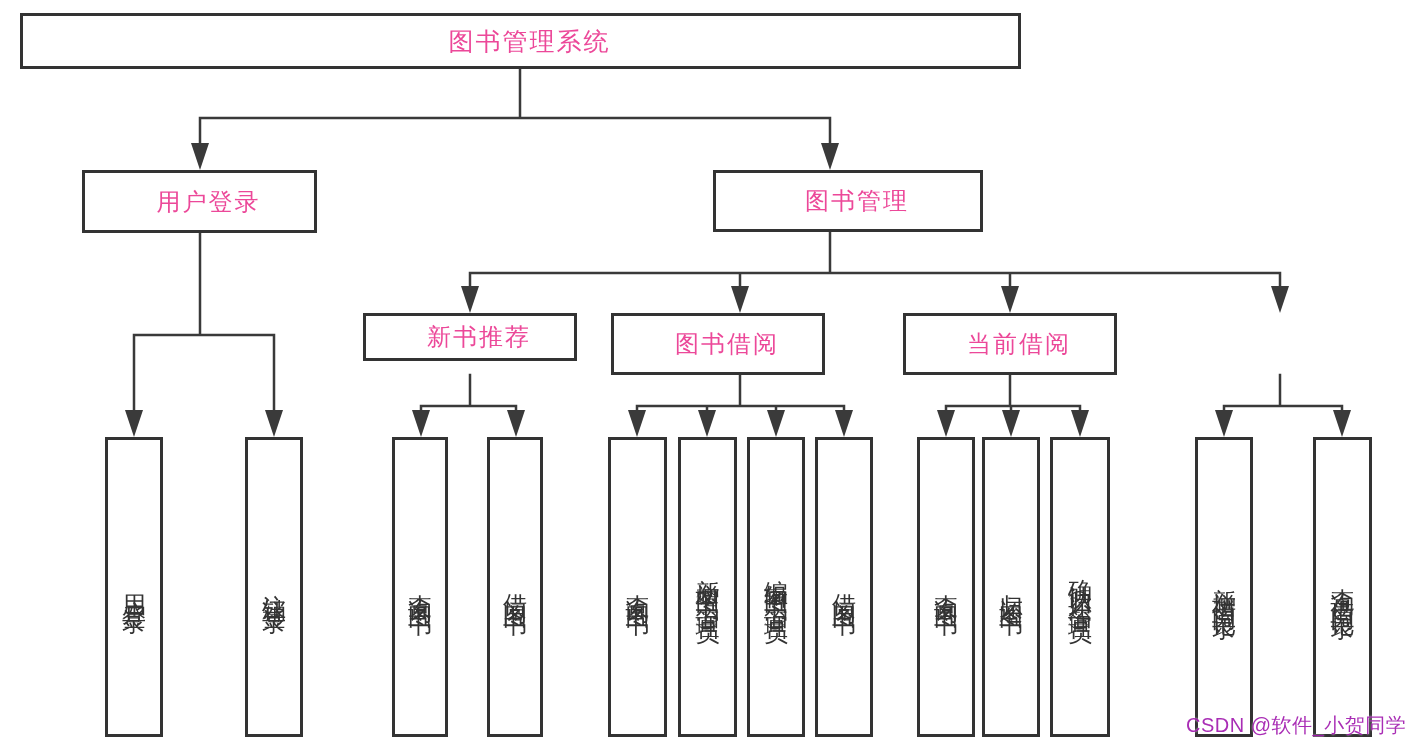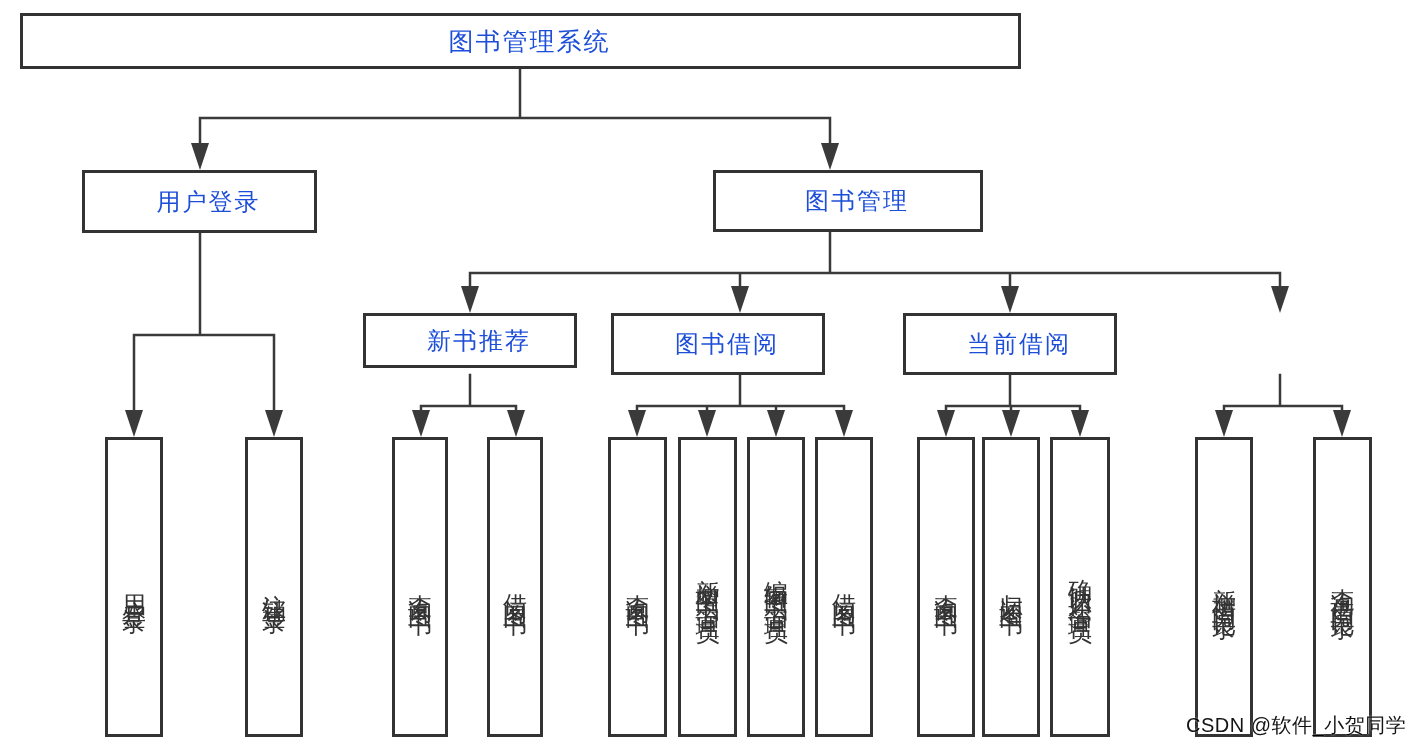--- a/index.html
+++ b/index.html
@@ -15,25 +15,25 @@
   .box {
     position: absolute;
     background: #ffffff;
     border: 3px solid #333333;
     box-sizing: border-box;
     display: flex;
     align-items: center;
     justify-content: center;
     z-index: 2;
   }
-  .hbox { font-size: 24px; color: #1d4ed8; letter-spacing: 2px; padding-left: 18px; }
+  .hbox { font-size: 24px; color: #ec4899; letter-spacing: 2px; padding-left: 18px; }
   #n-root { left: 20px; top: 13px; width: 1001px; height: 56px; font-size: 25px; }
   #n-user-login    { left: 82px;  top: 170px; width: 235px; height: 63px; }
   #n-book-mgmt     { left: 713px; top: 170px; width: 270px; height: 62px; }
-  #n-new-book      { left: 363px;  top: 313px; width: 214px; height: 55px; }
+  #n-new-book      { left: 363px;  top: 313px; width: 214px; height: 48px; }
   #n-book-borrow   { left: 611px;  top: 313px; width: 214px; height: 62px; }
   #n-current-borrow{ left: 903px;  top: 313px; width: 214px; height: 62px; }
   #n-borrow-records{ left: 1173px; top: 313px; width: 213px; height: 62px; }
   .vbox { top: 437px; height: 300px; }
   .vtext {
     writing-mode: vertical-rl;
     text-orientation: mixed;
     font-size: 24px;
     letter-spacing: 6px;
     color: #333333;
@@ -50,21 +50,21 @@
   #n-cb-query   { left: 917px;  width: 58px; }
   #n-cb-return  { left: 982px;  width: 58px; }
   #n-cb-confirm { left: 1050px; width: 60px; }
   #n-br-add     { left: 1195px; width: 58px; }
   #n-br-query   { left: 1313px; width: 59px; }
   .watermark {
     position: absolute;
     left: 1186px;
     top: 712px;
     font-size: 20px;
-    color: #000000;
+    color: #a21caf;
     opacity: 0.92;
     letter-spacing: 0.5px;
     z-index: 5;
     text-shadow: 0 0 2px rgba(255,255,255,0.9);
     white-space: nowrap;
   }
 </style>
 </head>
 <body>
 

